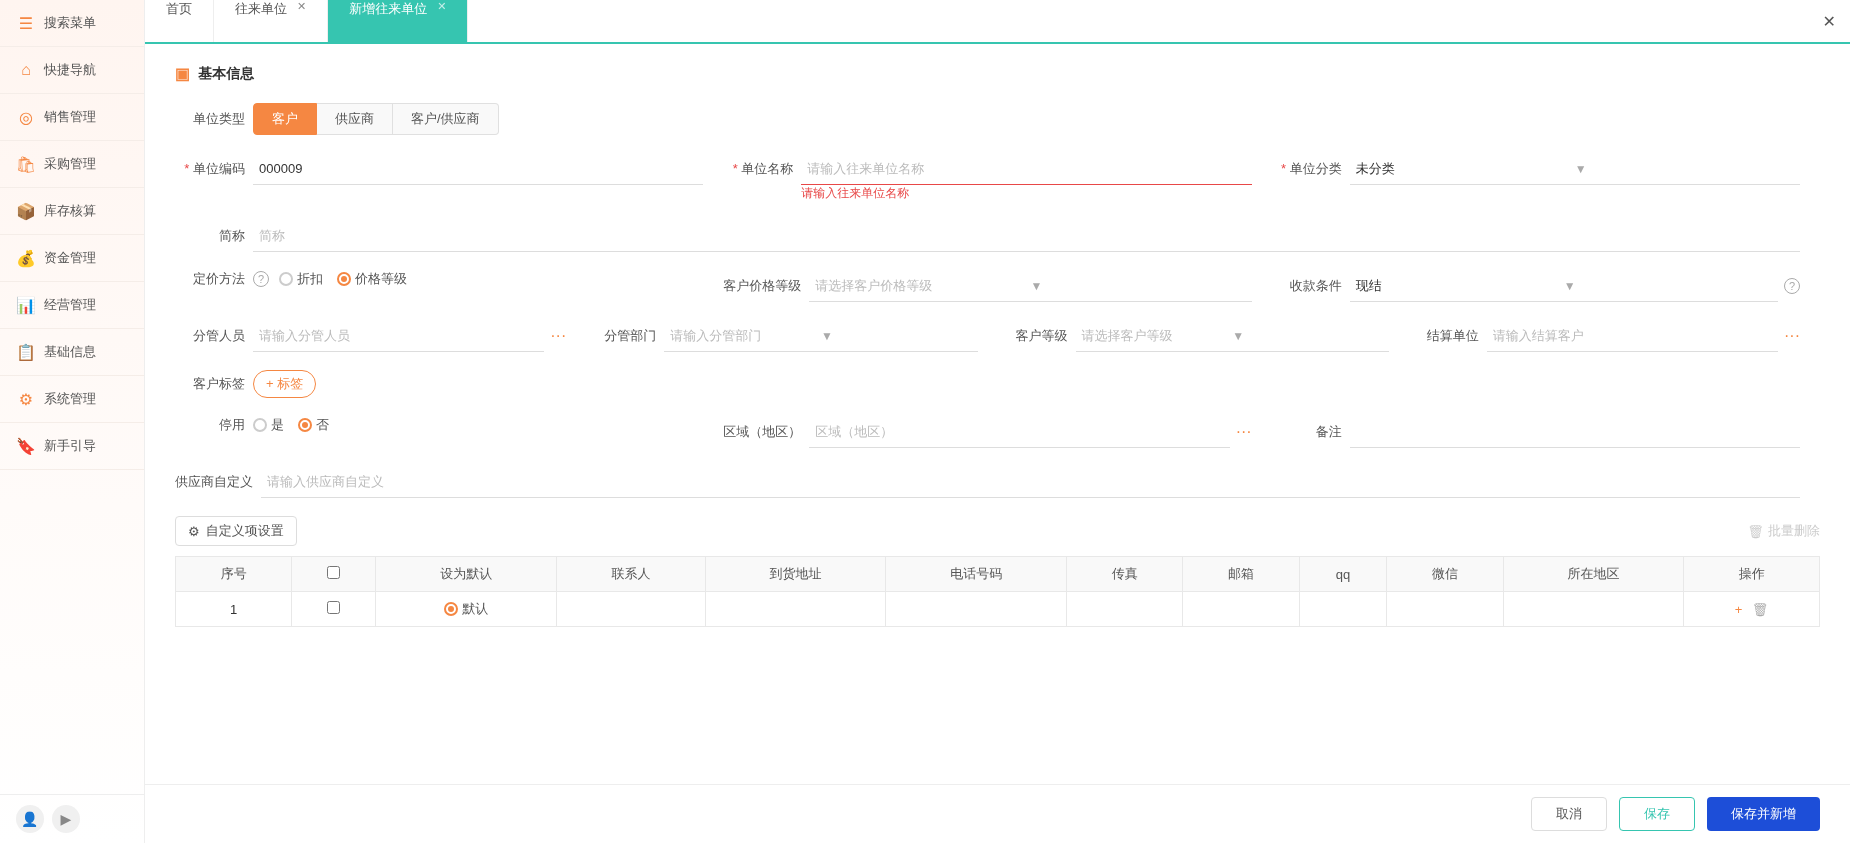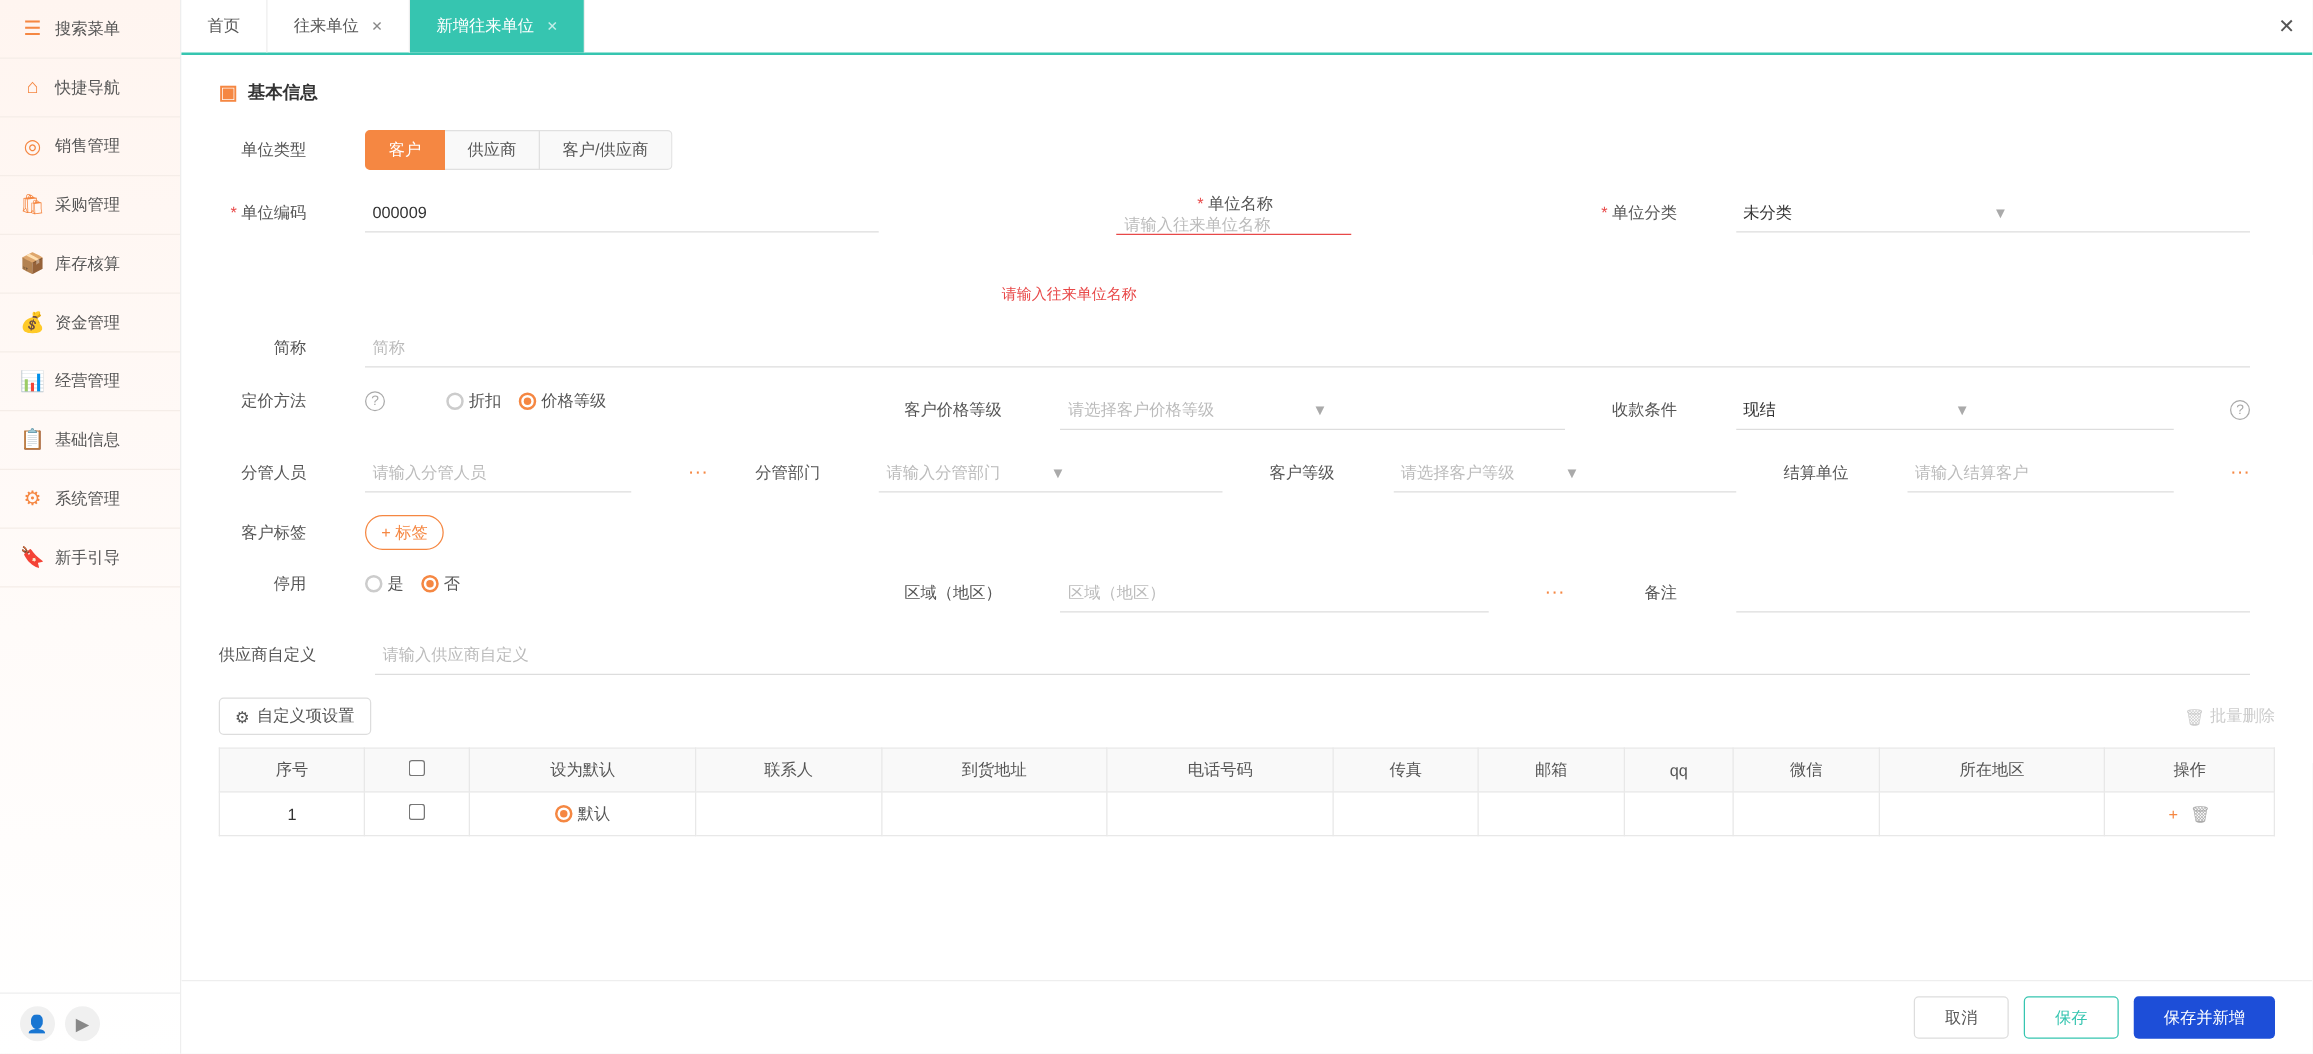--- a/index.html
+++ b/index.html
@@ -47,21 +47,20 @@
     .tab-bar {
       display: flex;
       align-items: stretch;
       background: #fff;
       border-bottom: 2px solid #36c5b0;
       height: 44px;
       flex-shrink: 0;
     }
     .tab {
       display: flex;
-      align-items: center;
       padding: 0 21px;
       cursor: pointer;
       font-size: 13px;
       color: #555;
       gap: 6px;
       border-right: 1px solid #eee;
       position: relative;
     }
     .tab.active {
       background: #36c5b0;
@@ -110,21 +109,20 @@
       align-items: flex-start;
       margin-bottom: 18px;
       flex-wrap: wrap;
     }
     .form-group {
       display: flex;
       align-items: center;
       flex: 1;
       min-width: 300px;
       margin-right: 20px;
-      gap: 39px;
     }
     .form-label {
       font-size: 13px;
       color: #555;
       white-space: nowrap;
       margin-right: 8px;
       min-width: 70px;
       text-align: right;
     }
     .form-label.required::before {
@@ -401,21 +399,21 @@
         </div>
       </div>
     </div>
 
     <div class="form-row">
       <div class="form-group">
         <span class="form-label required">单位编码</span>
         <input class="form-input" type="text" value="000009" style="">
       </div>
       <div class="form-group" style="flex-direction:column; align-items:flex-start;">
-        <div style="display:flex; align-items:center; width:100%;flex-direction:column;">
+        <div style="display:flex; align-items:center; width:100%;">
           <span class="form-label required">单位名称</span>
           <input class="form-input error-border" type="text" placeholder="请输入往来单位名称" style="">
         </div>
         <div style="margin-left:78px;">
           <span class="error-msg">请输入往来单位名称</span>
         </div>
       </div>
       <div class="form-group">
         <span class="form-label required">单位分类</span>
         <div class="form-select-wrap">

